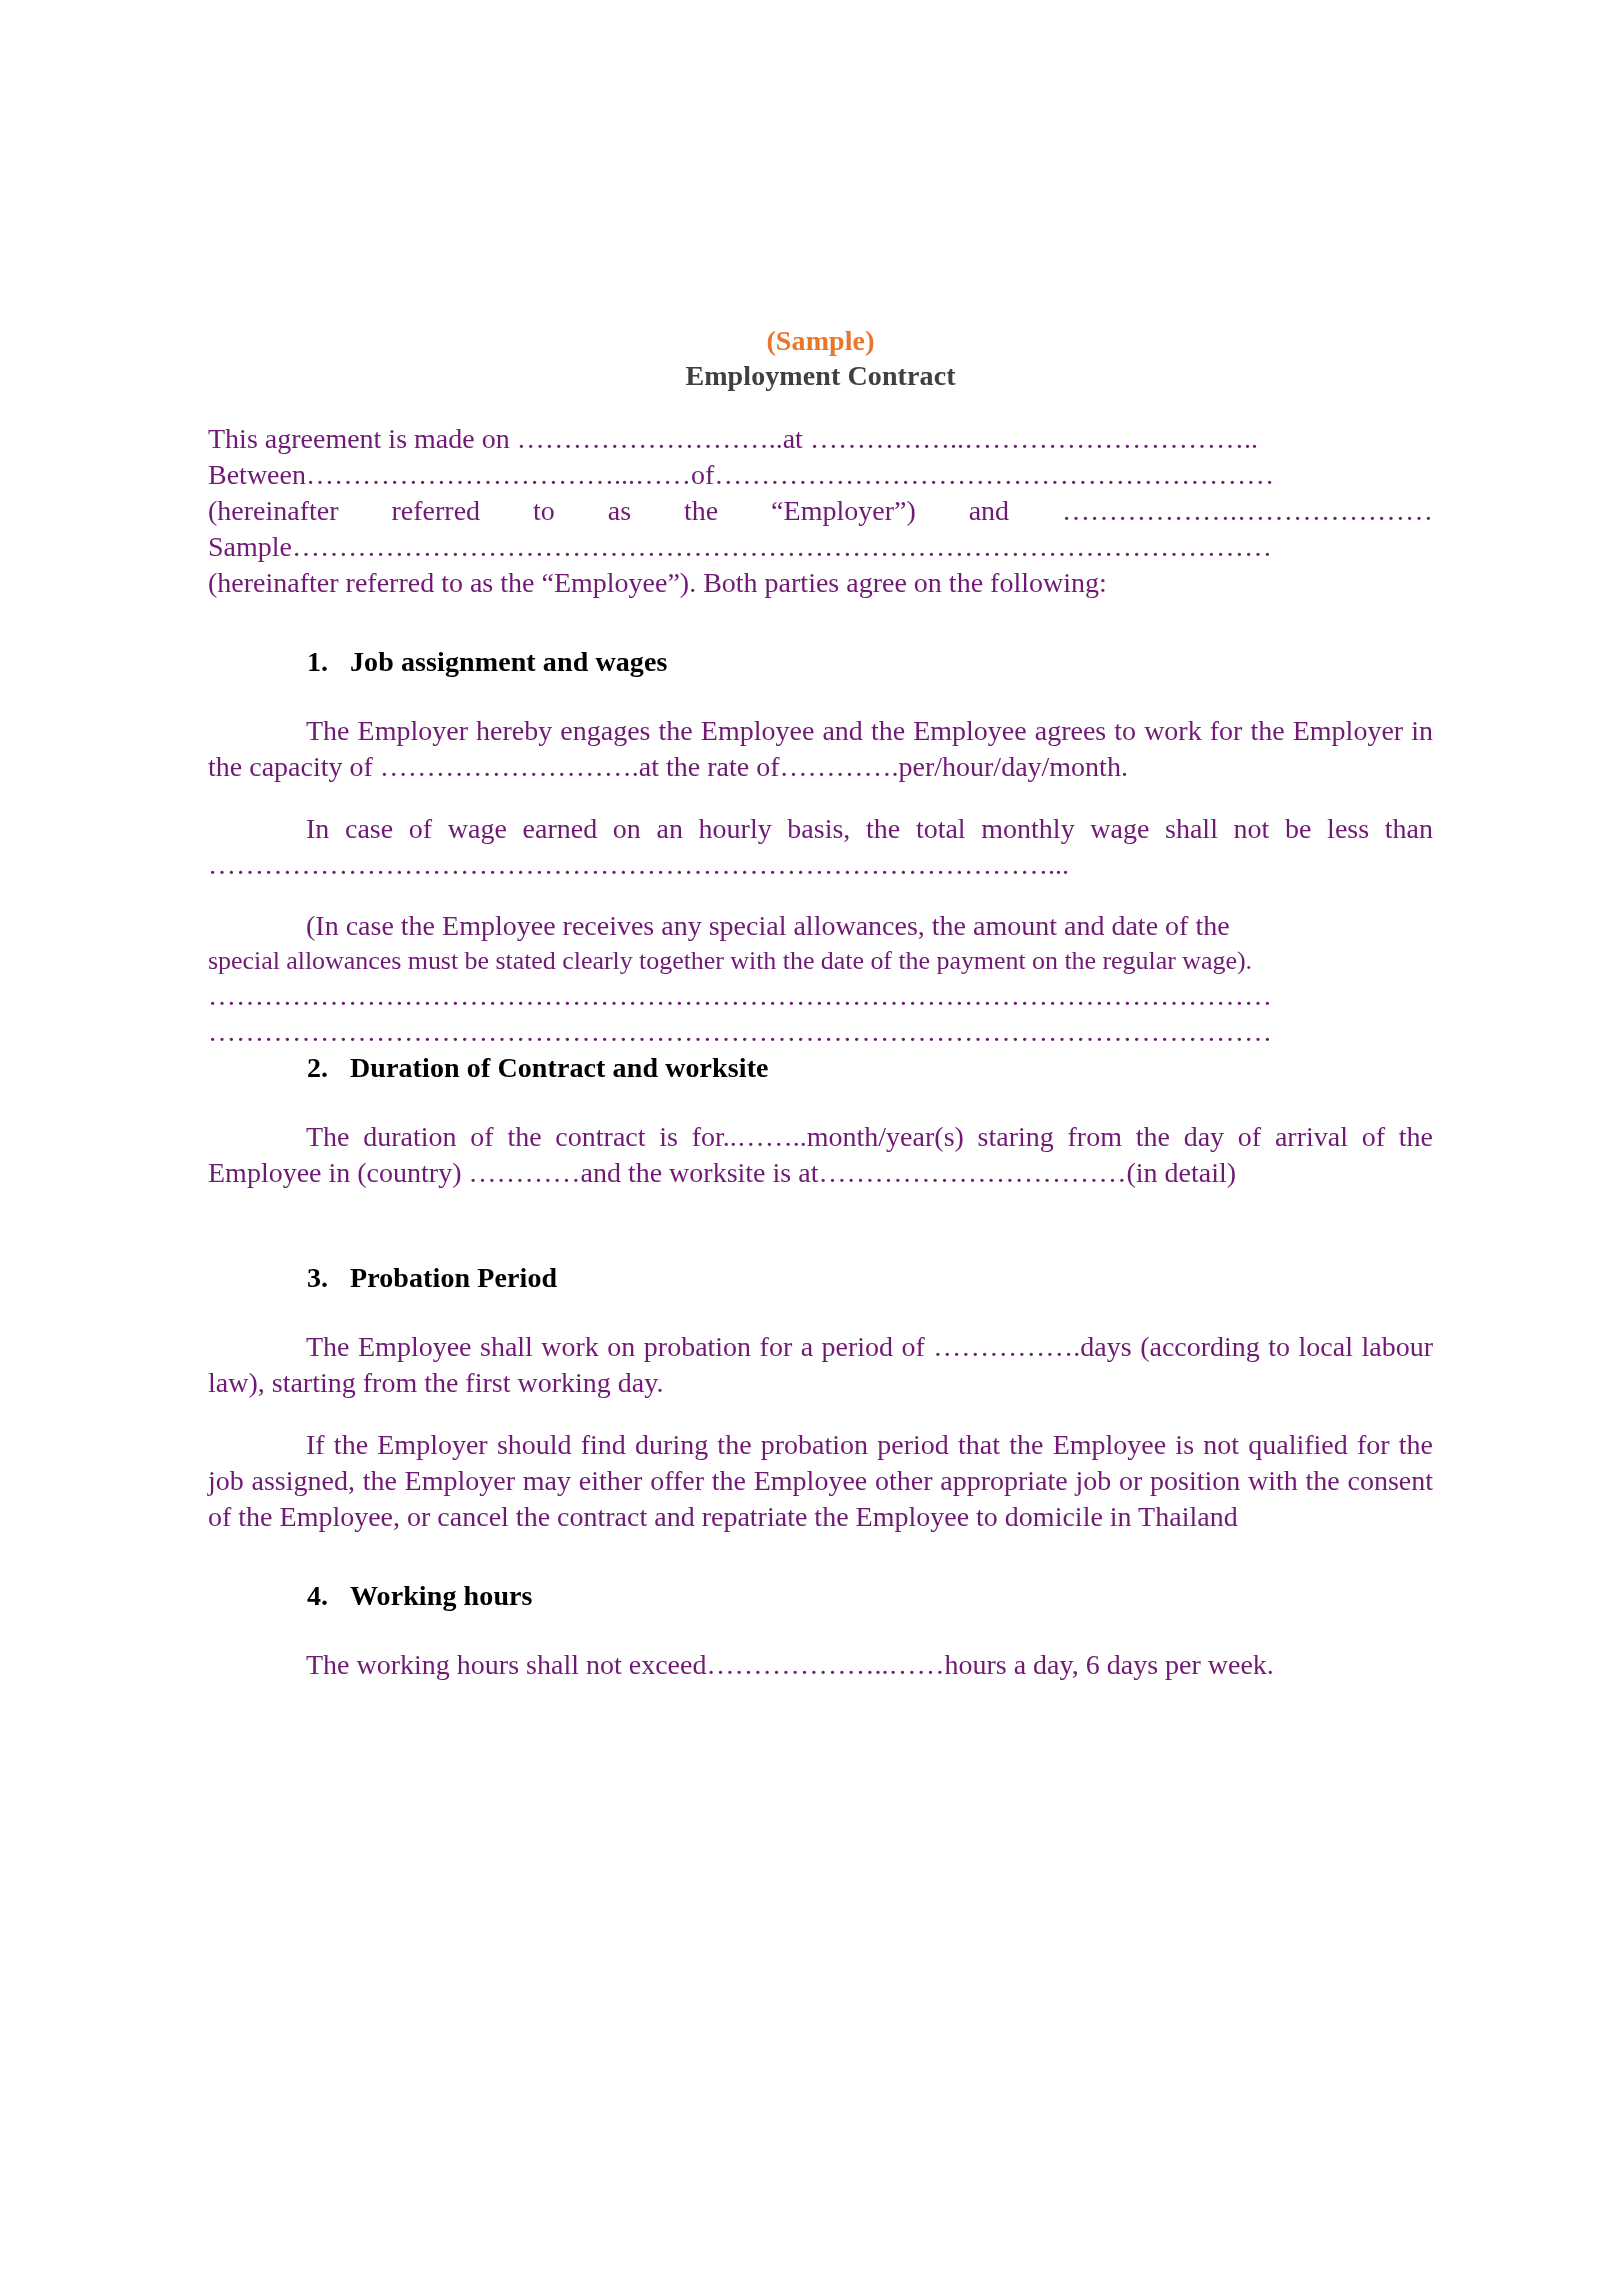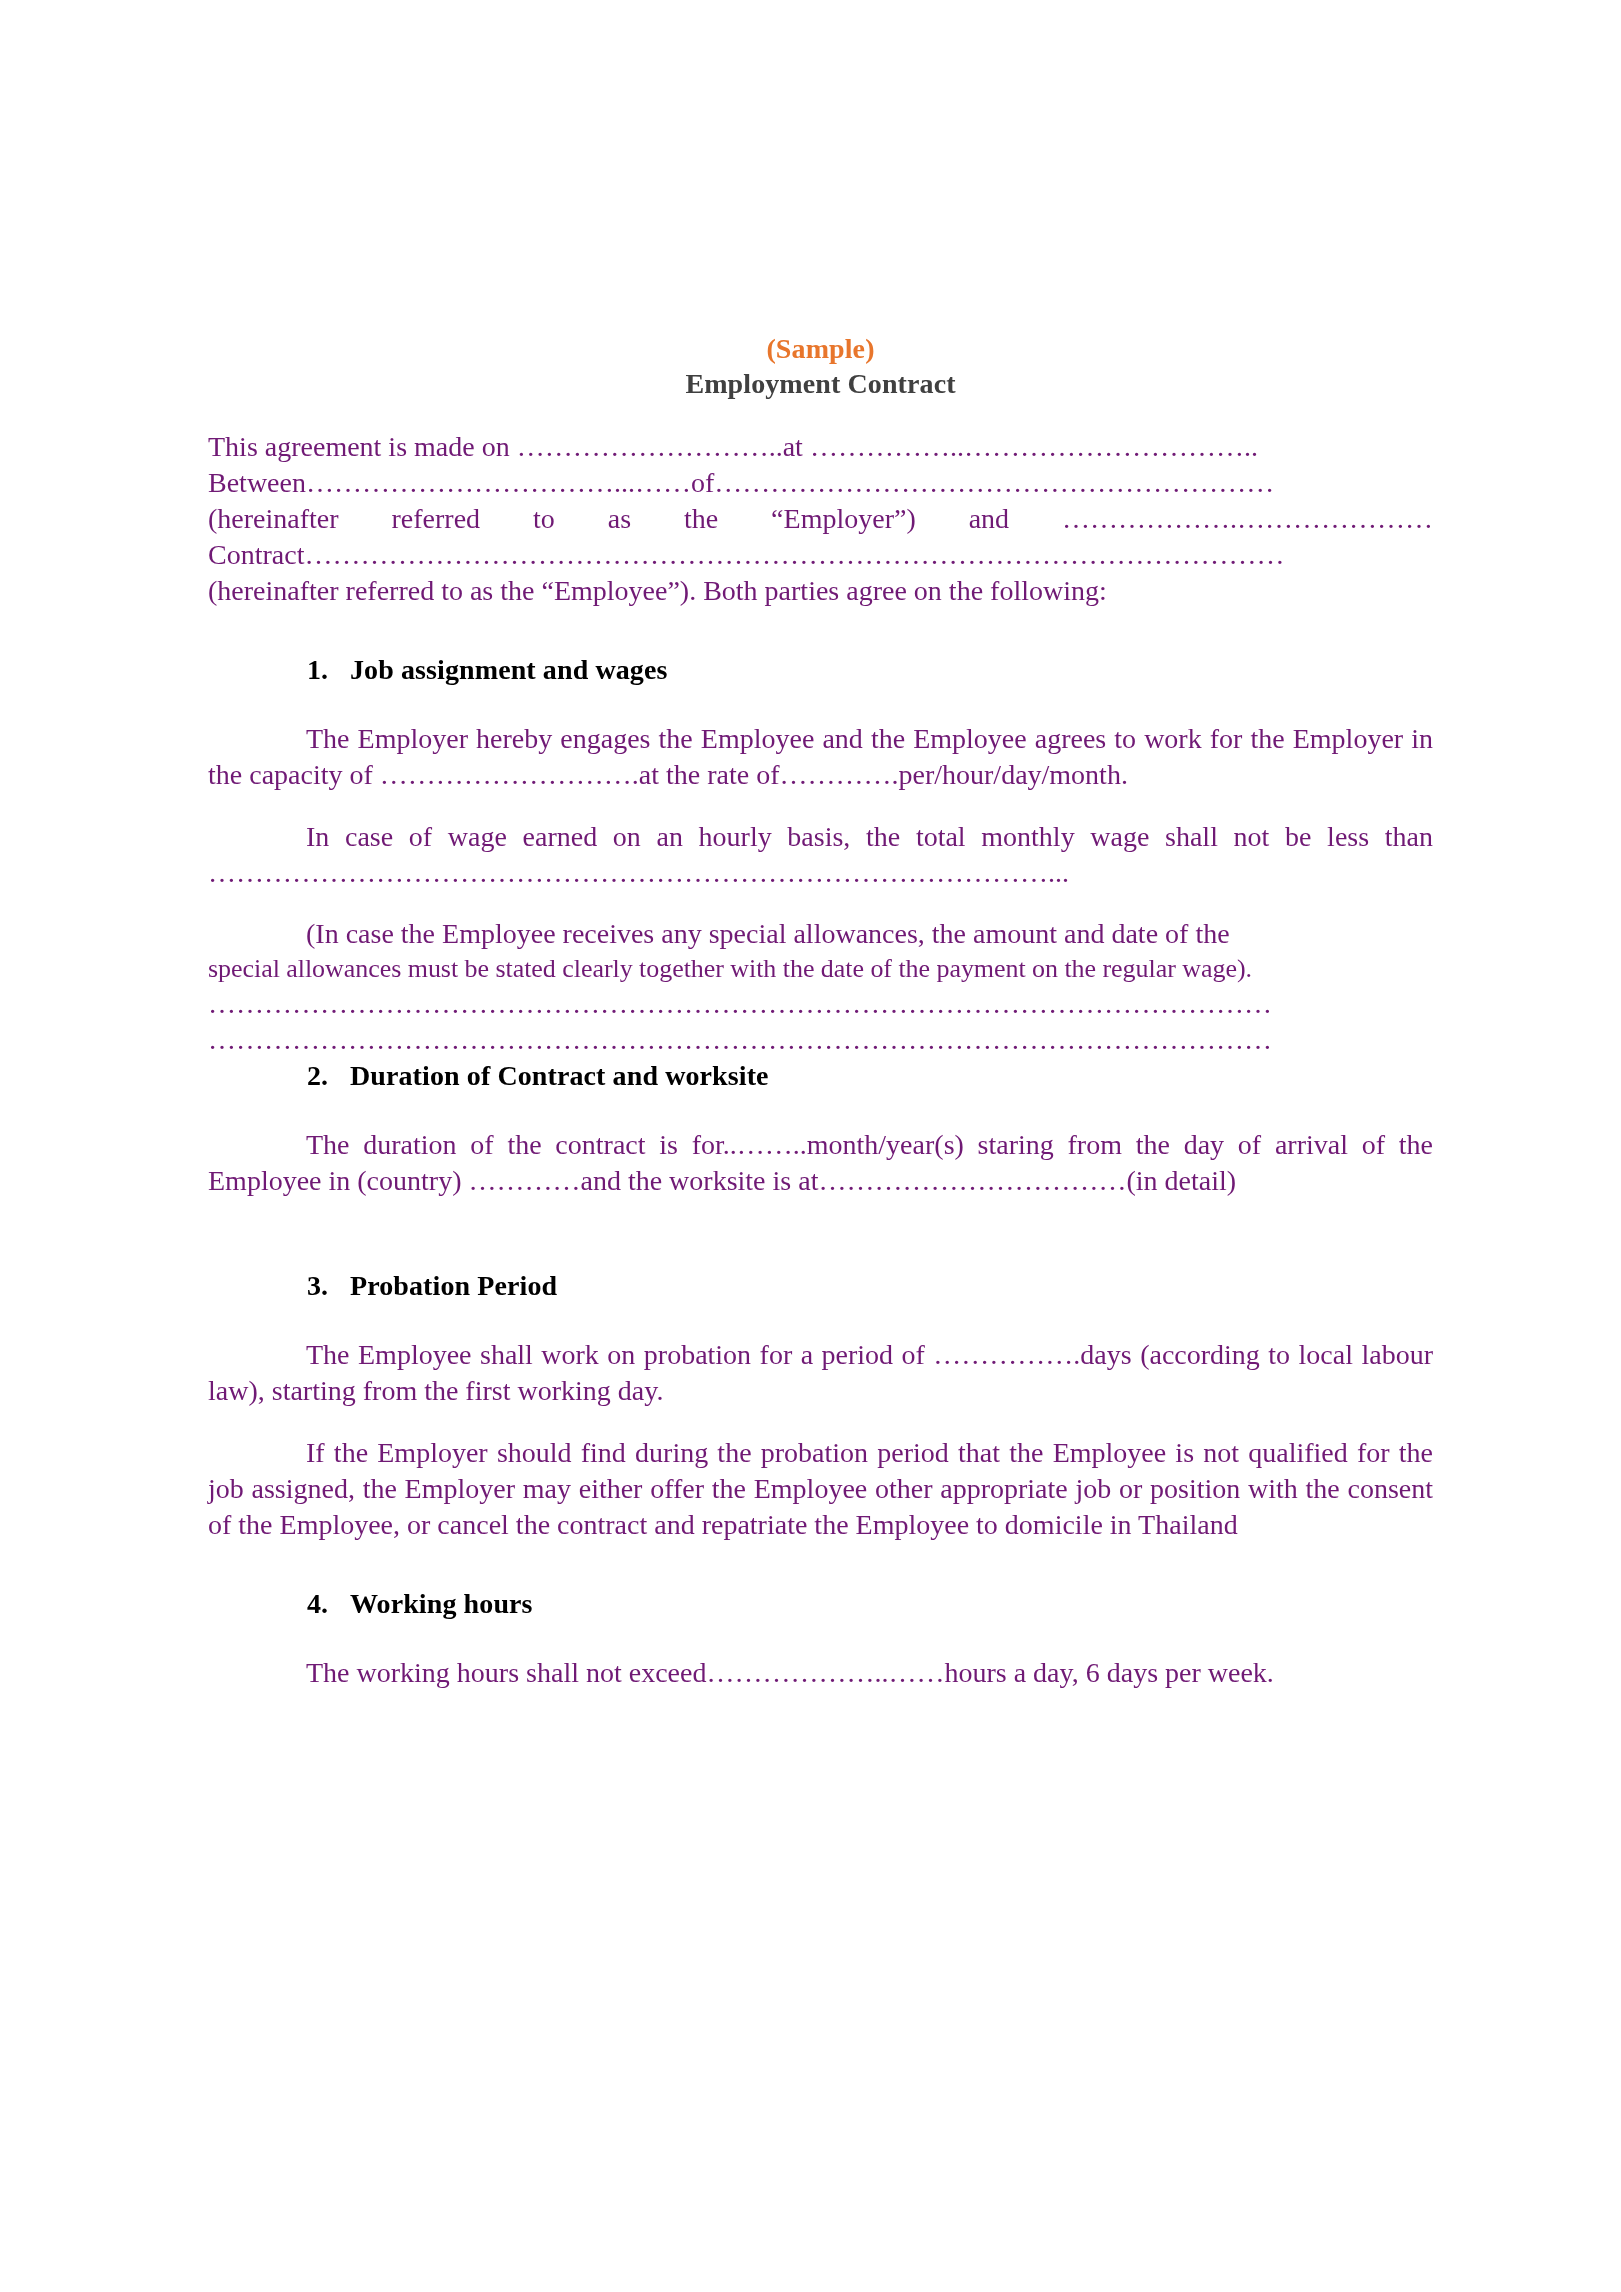--- a/index.html
+++ b/index.html
@@ -8,21 +8,21 @@
     background: #ffffff;
   }
   body {
     font-family: "Liberation Serif", "DejaVu Serif", serif;
     color: #000000;
   }
   .page {
     position: relative;
     width: 1621px;
     height: 2263px;
-    margin: 8px auto;
+    margin: 0 auto;
     background: #ffffff;
     overflow: hidden;
     box-sizing: border-box;
     font-family: Liberation Serif, serif;
   }
   .content {
     position: absolute;
     left: 208px;
     top: 323px;
     width: 1225px;
@@ -122,21 +122,21 @@
 
     <div class="title-block">
       <div class="sample-label">(Sample)</div>
       <div class="doc-title">Employment Contract</div>
     </div>
 
     <div>
       <p class="lead-line">This agreement is made on ………………………..at ……………..…………………………..</p>
       <p class="lead-line">Between……………………………...……of……………………………………………………</p>
       <p class="lead-line justify"><span>(hereinafter  referred  to  as  the  “Employer”)  and</span> <span>……………….…………………</span></p>
-      <p class="lead-line">Contract……………………………………………………………………………………………</p>
+      <p class="lead-line">Sample……………………………………………………………………………………………</p>
       <p class="lead-line">(hereinafter referred to as the “Employee”). Both parties agree on the following:</p>
     </div>
 
     <div class="gap-lg"></div>
 
     <div class="section-heading">
       <span class="num">1.</span>
       <span class="htext">Job assignment and wages</span>
     </div>
     <div class="gap-md"></div>

